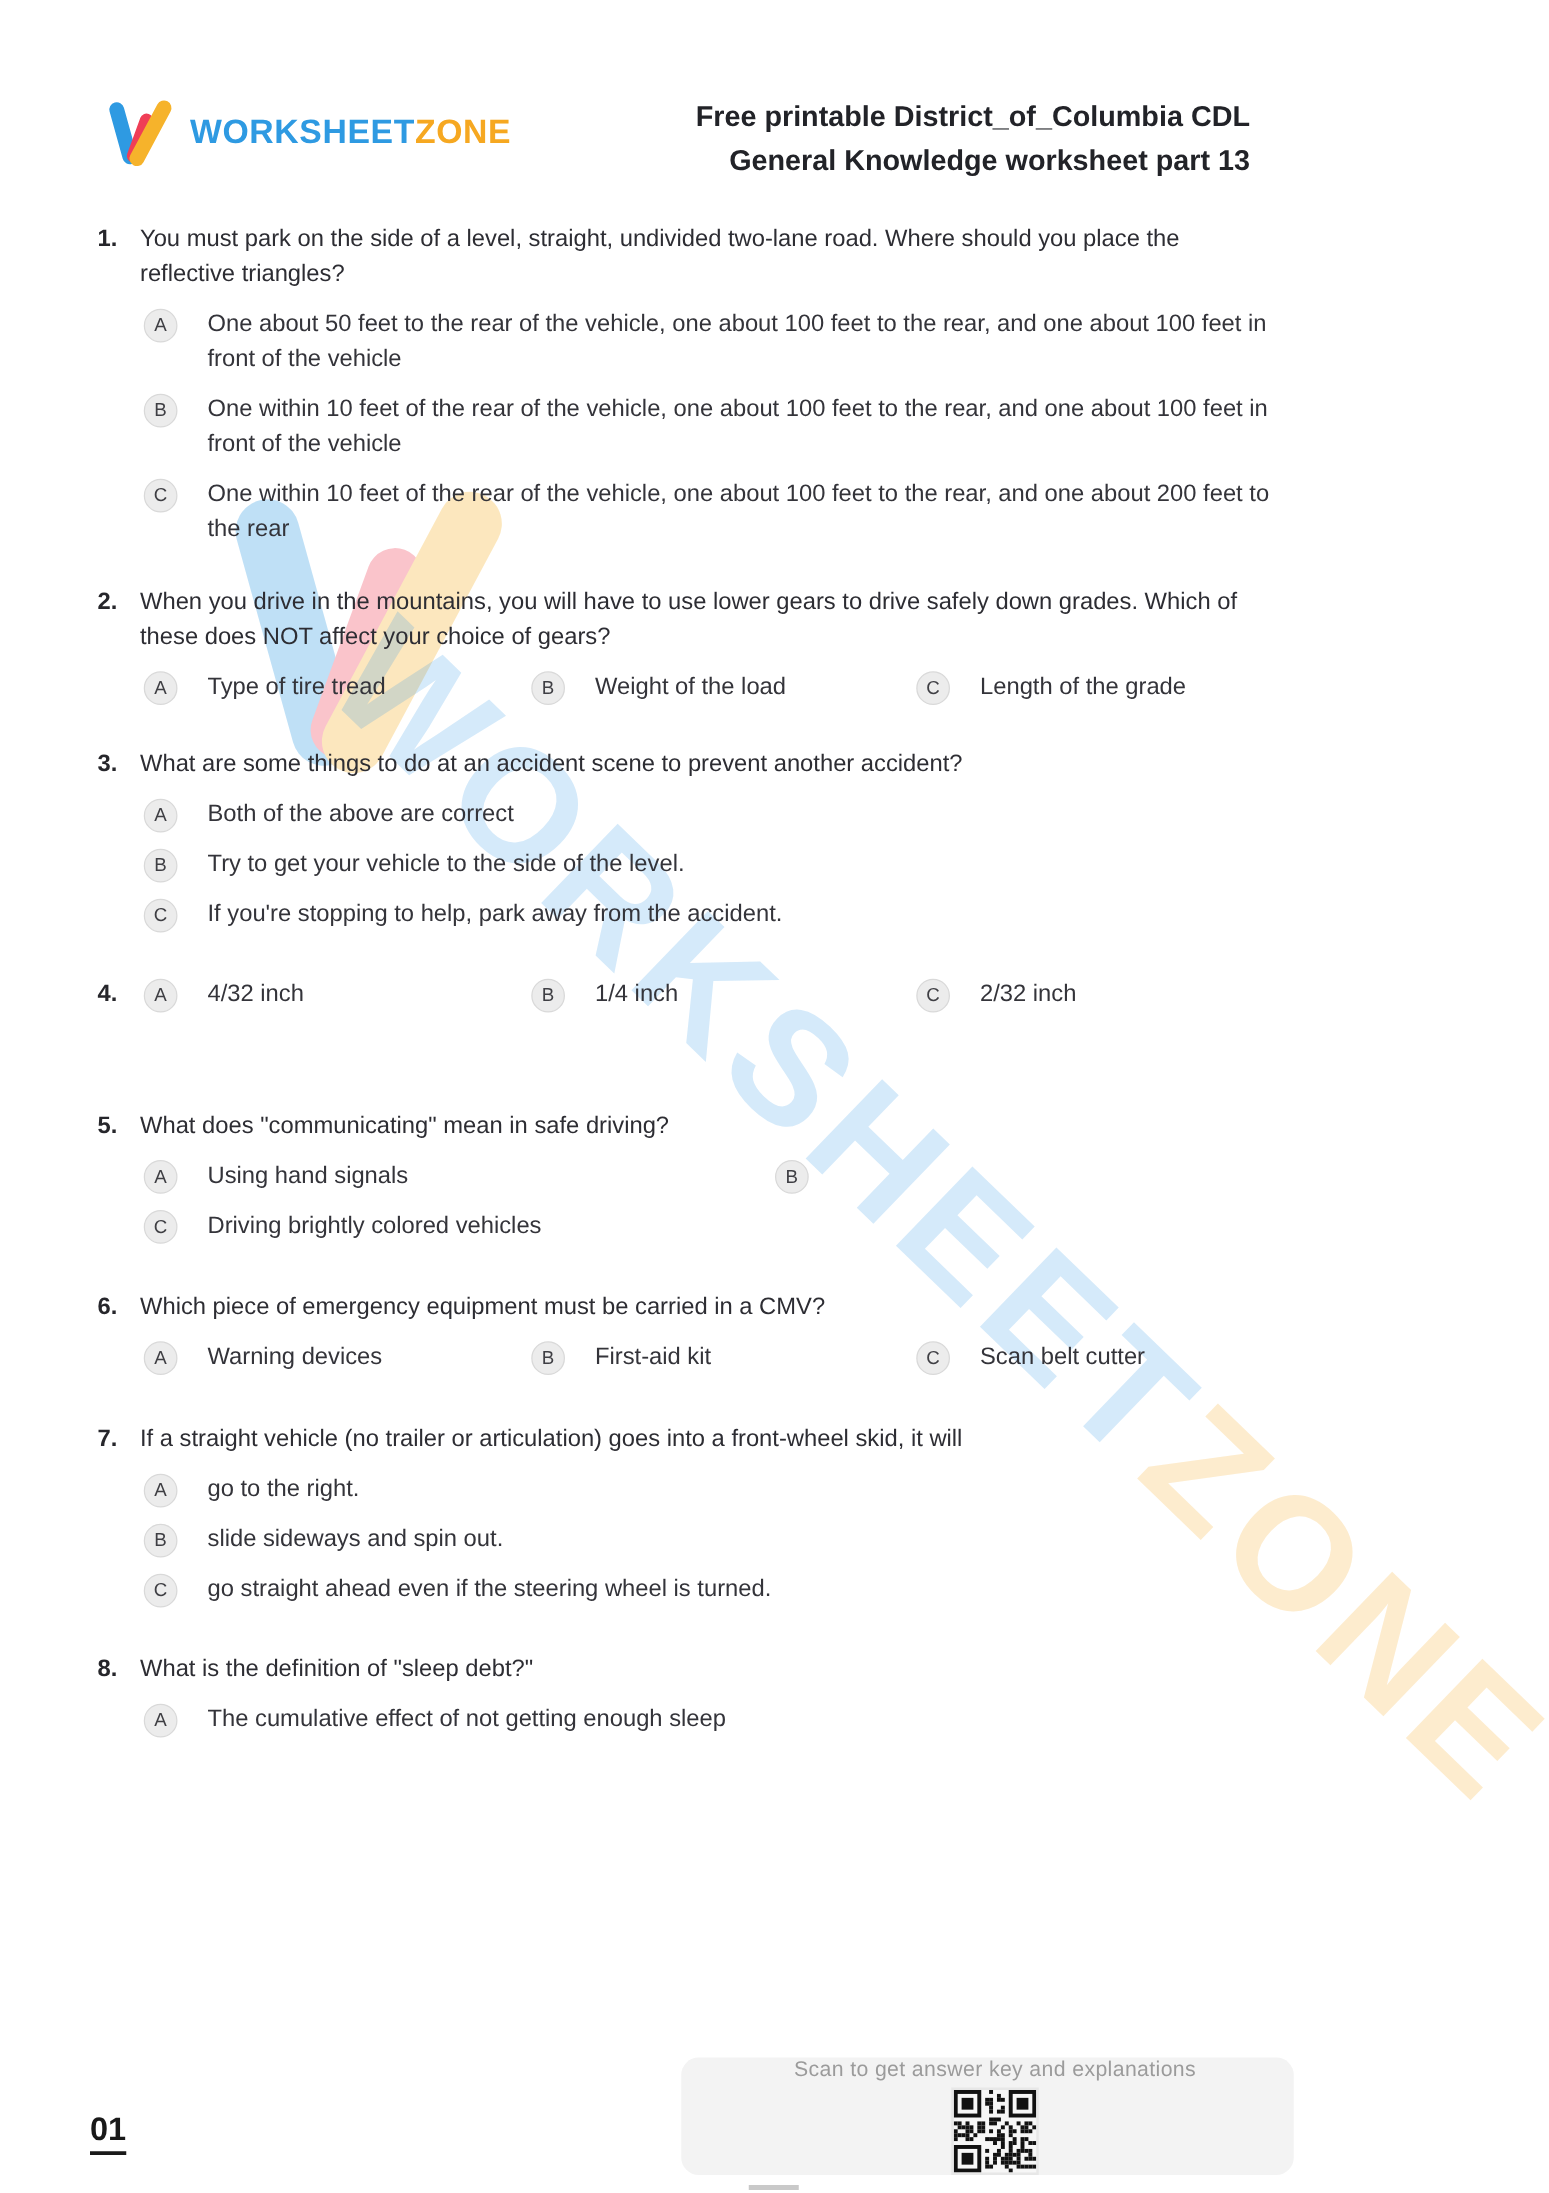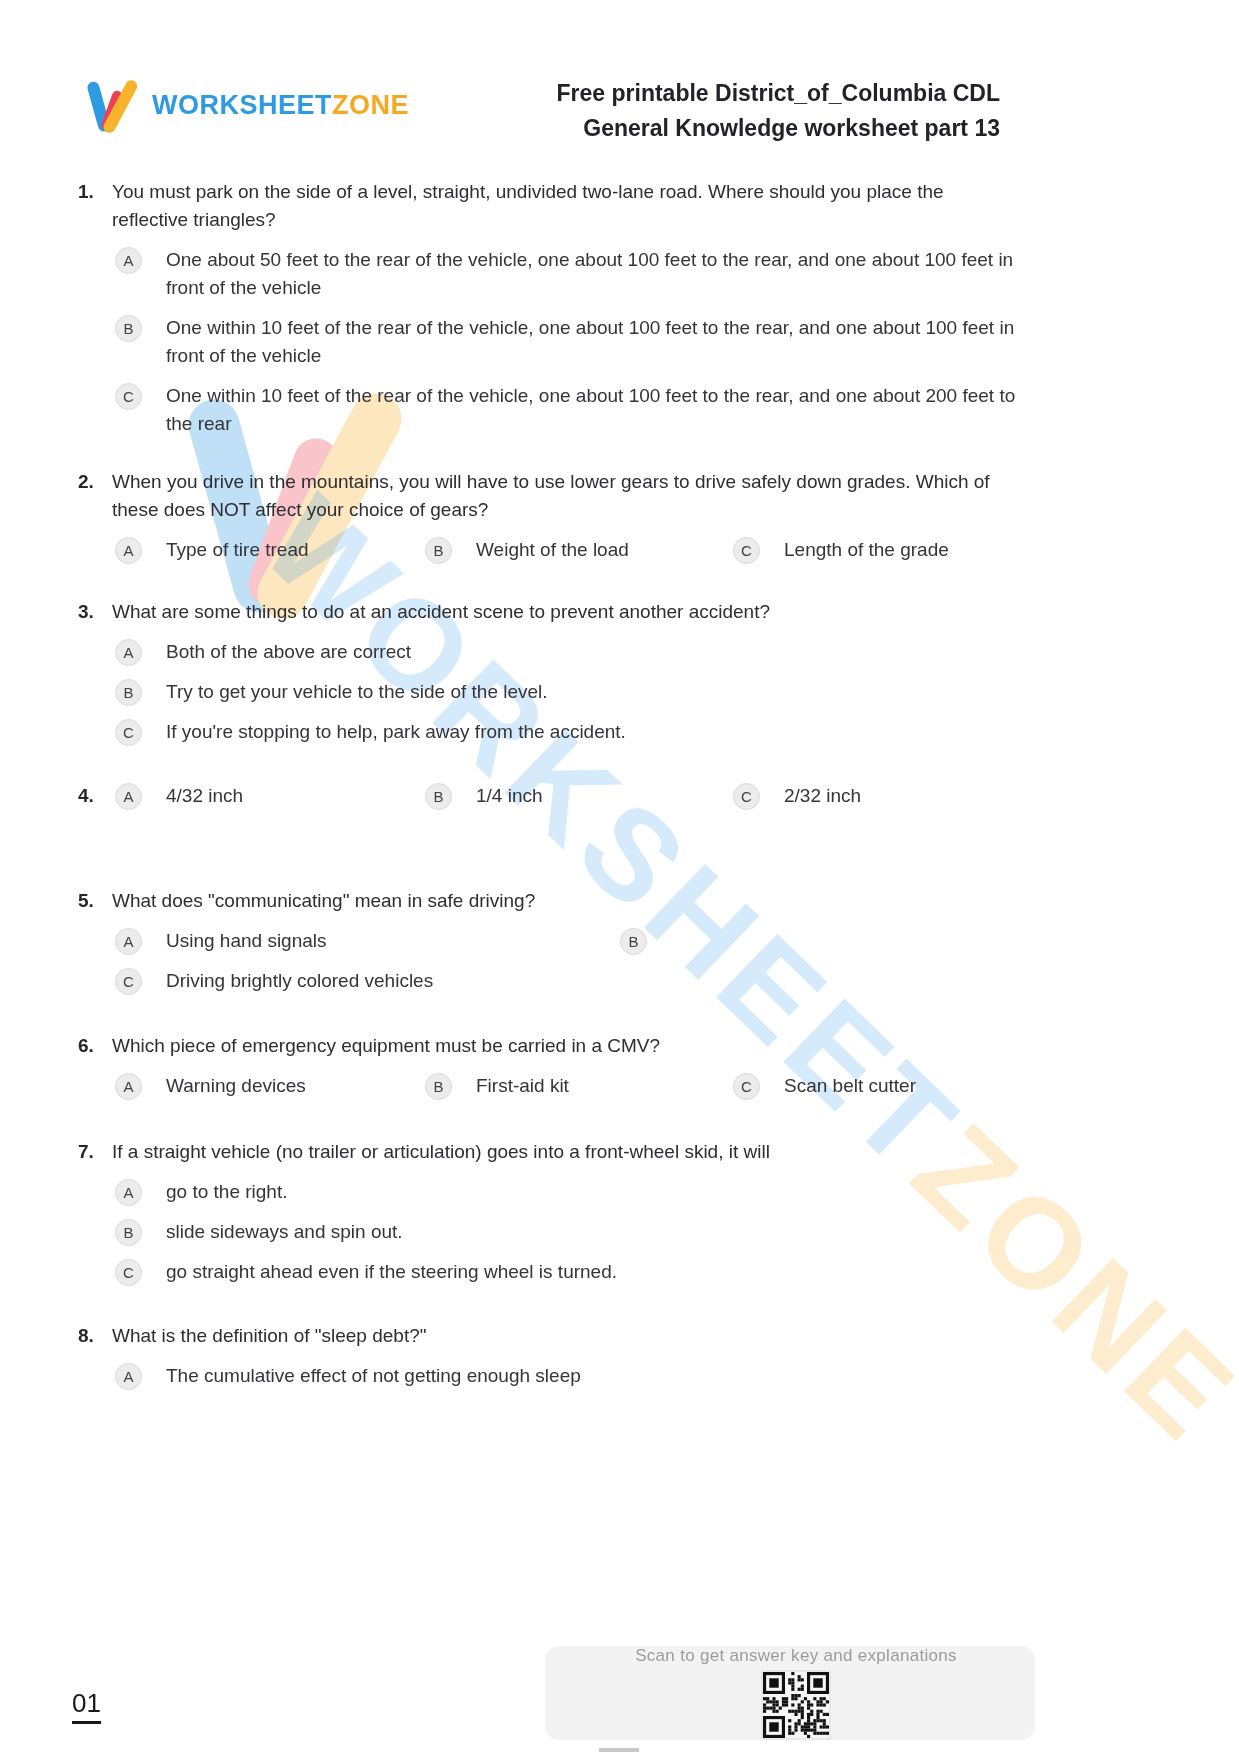--- a/index.html
+++ b/index.html
@@ -39,21 +39,21 @@
   .options.cols2 { display:grid; grid-template-columns:505px auto; row-gap:12px; }
   .bubble {
     flex:0 0 27px; width:27px; height:27px; border-radius:50%;
     background:#ececec; border:1px solid #d9d9d9;
     font-size:15px; color:#3f3f44; text-align:center; line-height:25px; margin-top:1px;
   }
   .otext { font-size:19px; color:#34343a; line-height:28px; margin-left:24px; max-width:880px; }
   
   .page-num {
     position:absolute; left:72px; top:1688px; z-index:2;
-    font-size:26px; font-weight:400; color:#191919;
+    font-size:26px; font-weight:700; color:#191919;
     border-bottom:3px solid #191919; padding-bottom:2px;
   }
   .scan-bar {
     position:absolute; left:545px; top:1646px; width:490px; height:94px; z-index:2;
     background:#f3f3f3; border-radius:14px;
     display:flex; align-items:center; padding:0 14px 0 26px;flex-direction:column;
   }
   .scan-text { flex:1; font-size:17px; color:#9b9b9b; letter-spacing:.3px; }
   .qr-box { flex:0 0 70px; width:70px; height:70px; background:#e7e7e7; padding:2px; }
   .qr-box svg { display:block; width:66px; height:66px; background:#f6f6f6; }

